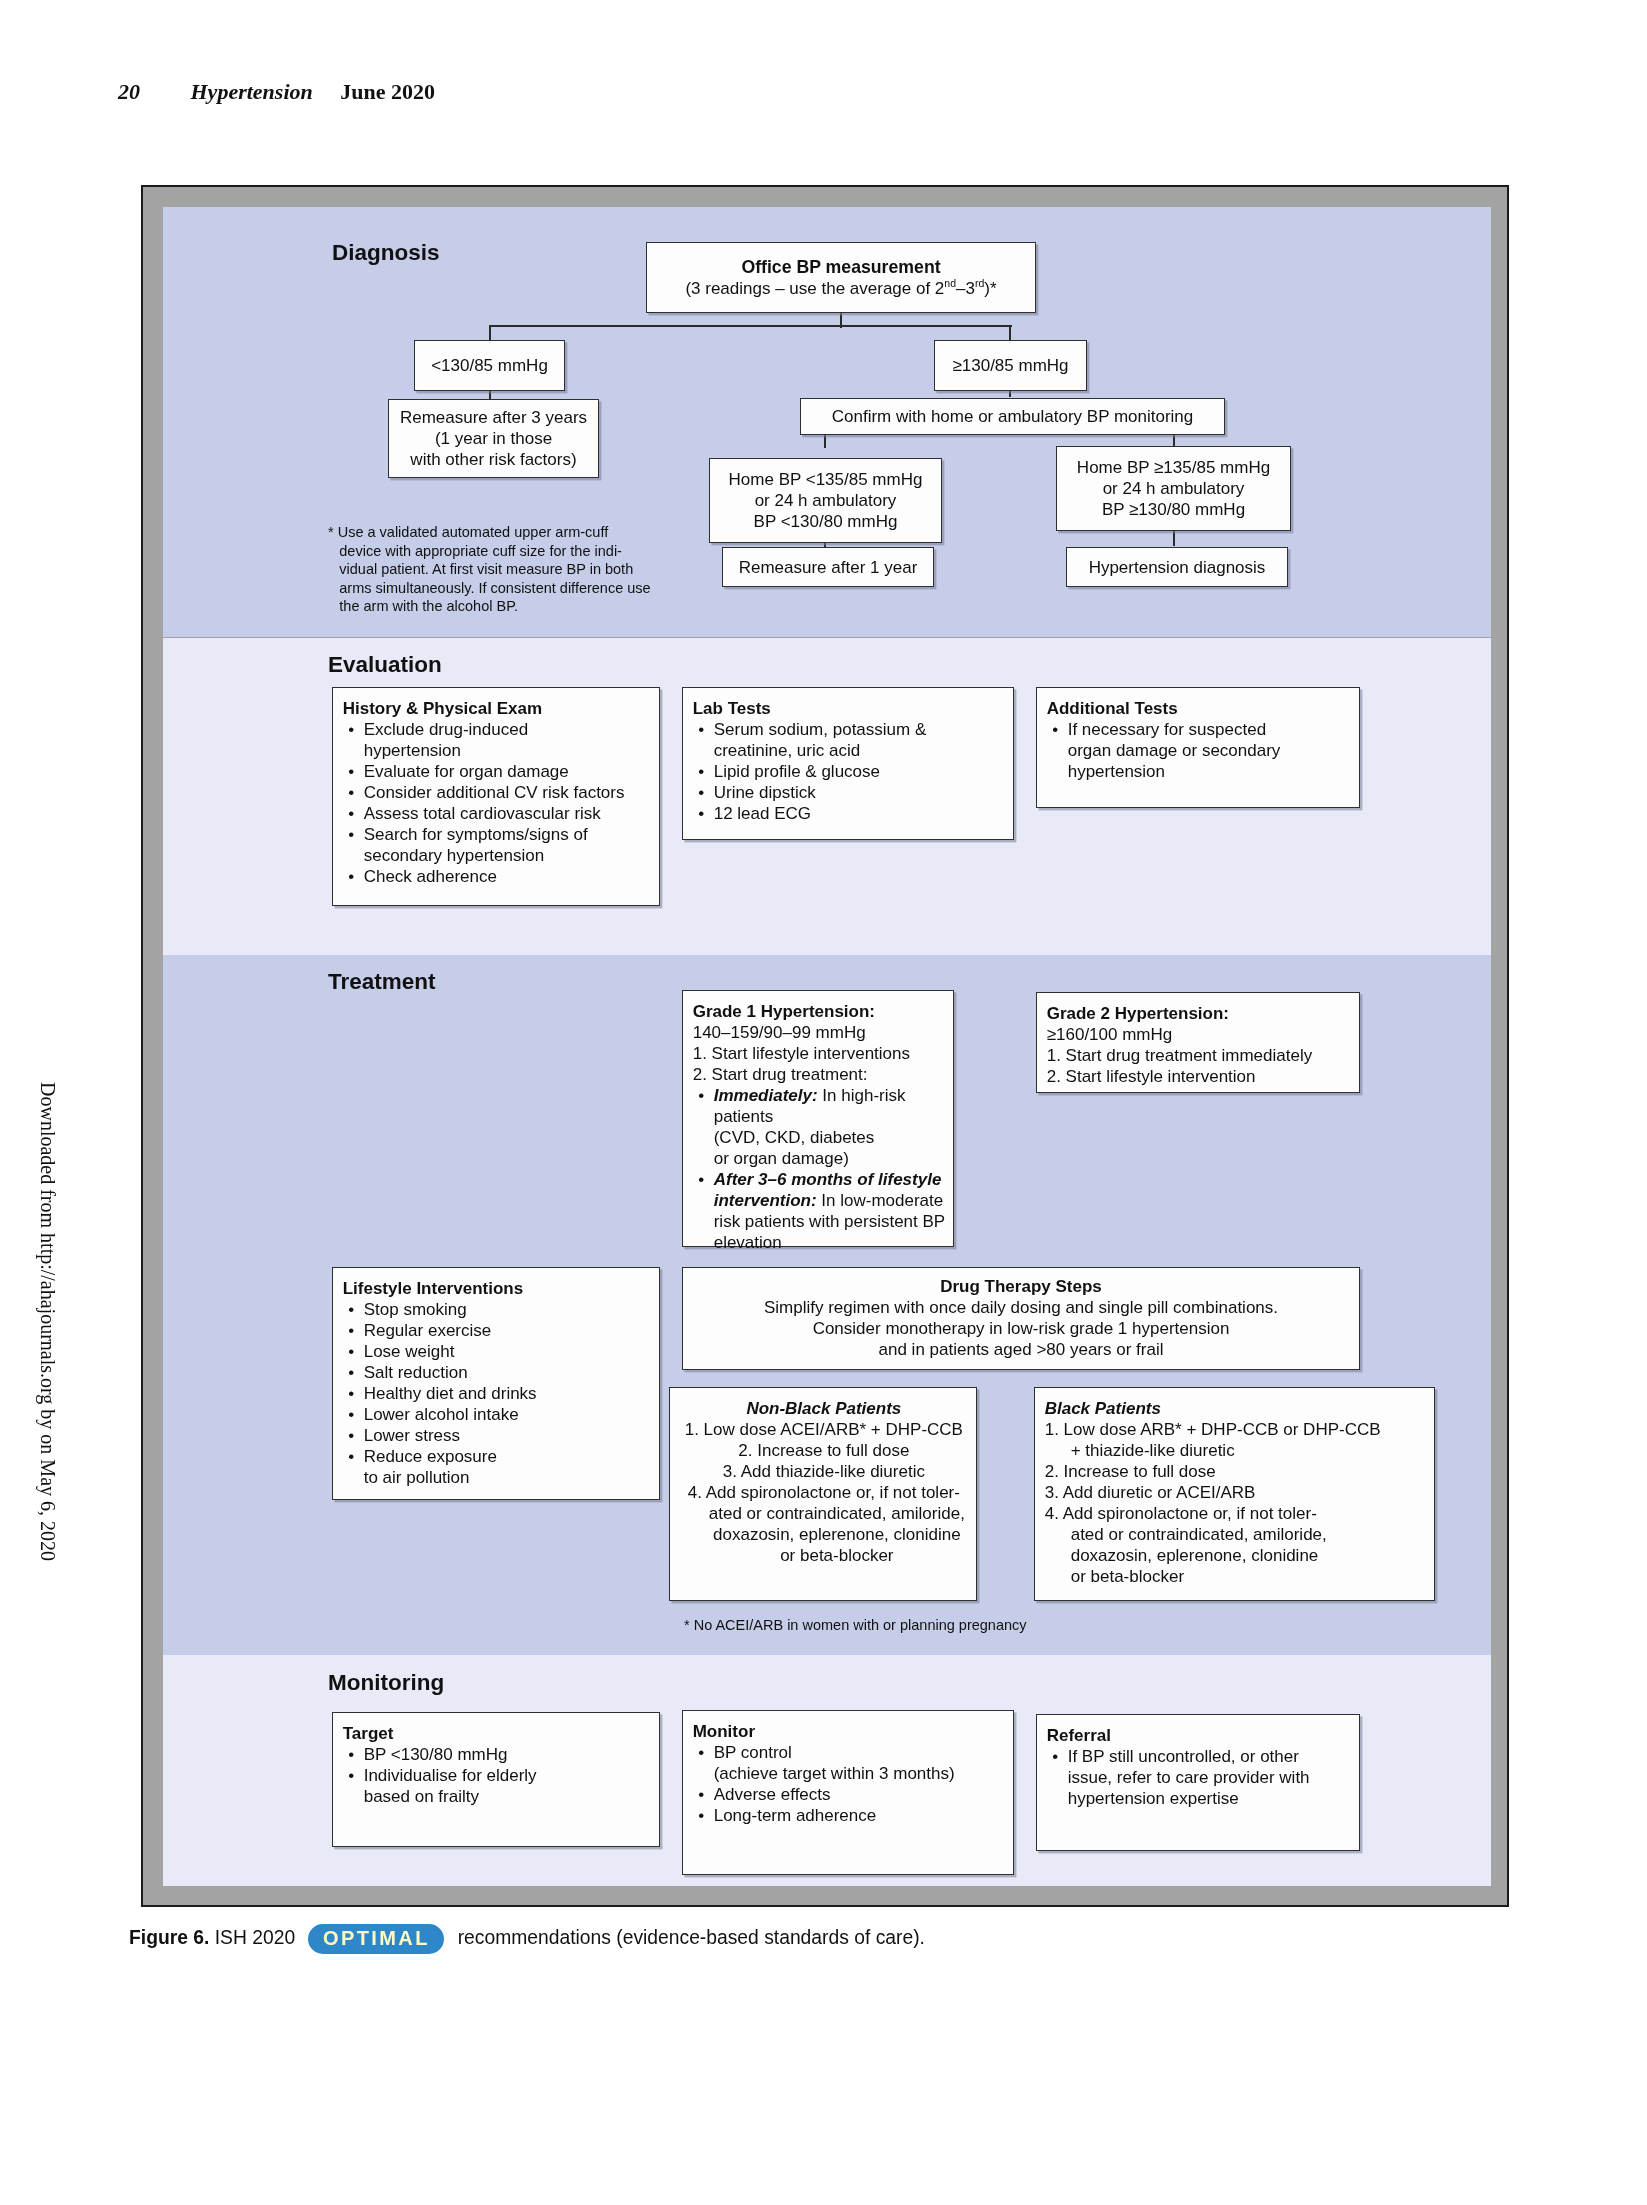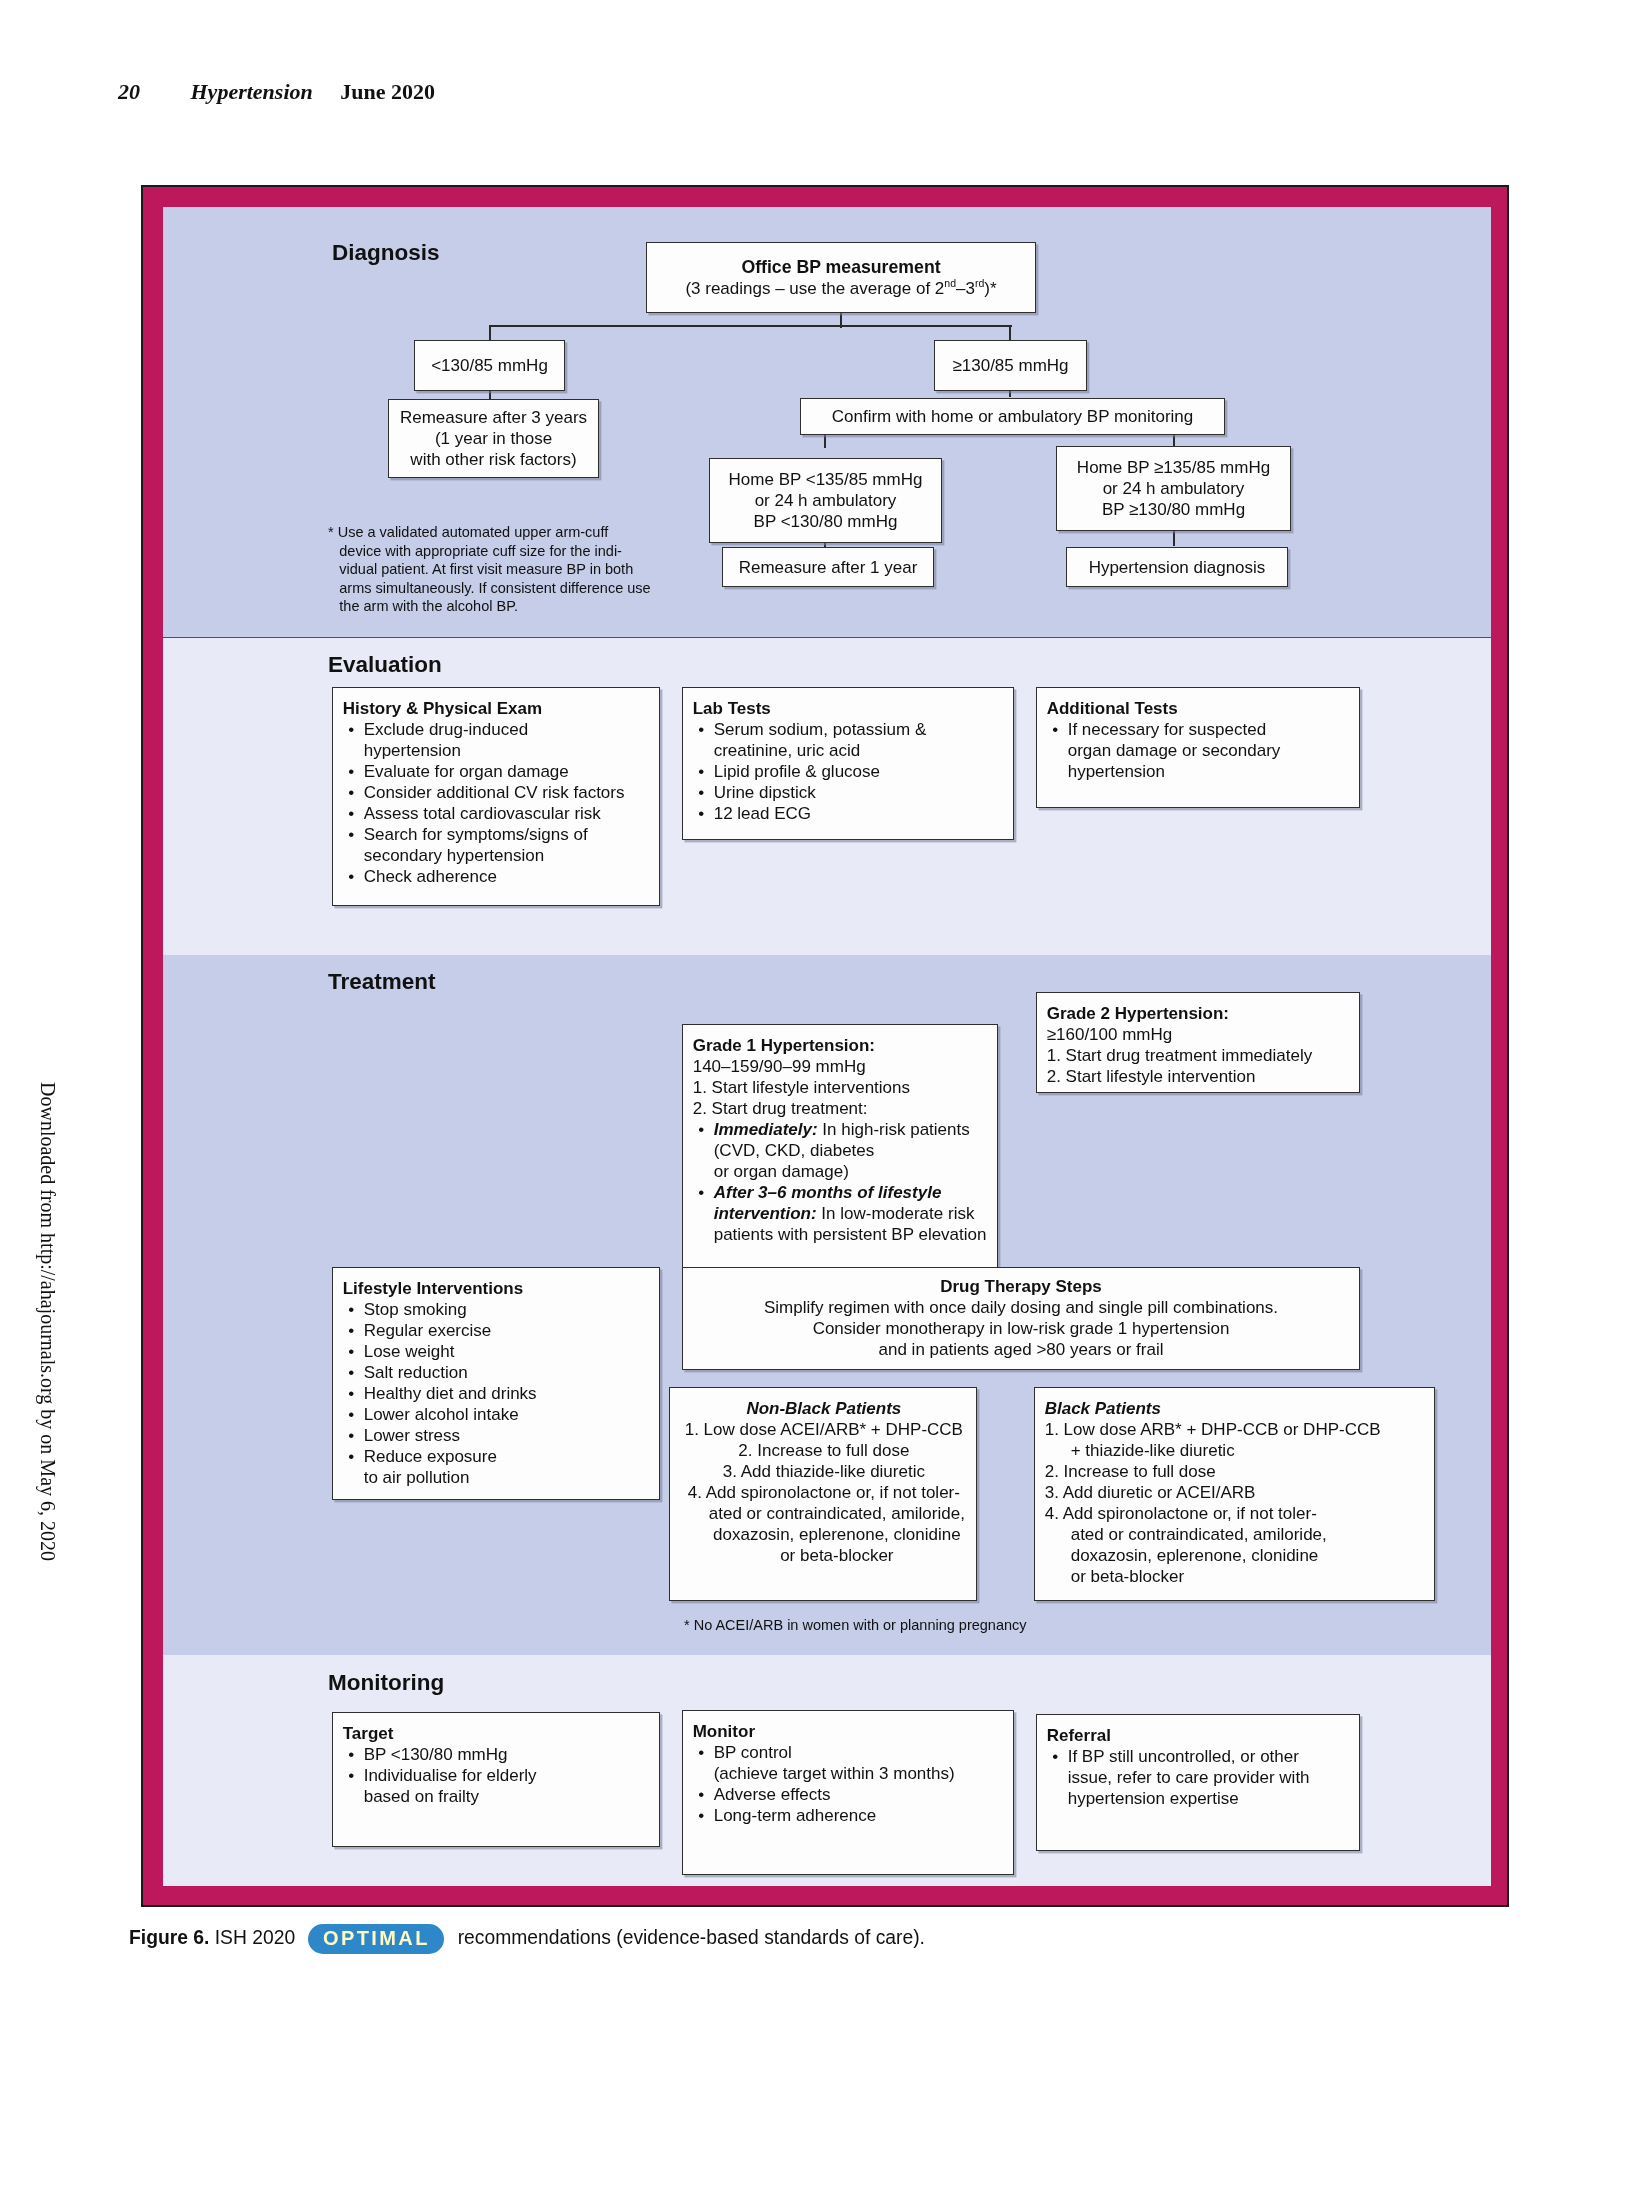--- a/index.html
+++ b/index.html
@@ -23,21 +23,21 @@
   .sidebar-rotated{position:absolute;left:24px;top:1082px;height:676px;width:35px;
     writing-mode:vertical-rl;font-family:"Liberation Serif",serif;font-size:20px;white-space:nowrap;}
 
   .caption{position:absolute;left:129px;top:1924px;font-size:19.3px;white-space:nowrap;}
   .caption .fig-label{font-weight:bold;}
   .caption .badge{display:inline-block;background:var(--badge);color:#fef9c3;font-weight:bold;
     font-size:20px;letter-spacing:2.4px;padding:3.2px 14.5px 4px 14.5px;border-radius:17.7px;margin:0 8px 0 8px;
     vertical-align:-1.6px;}
 
   
-  .figure{position:absolute;left:141px;top:185px;width:1368px;height:1722px;border:2.4px solid #1a1a1a;background:#be185d;box-sizing:border-box;}
+  .figure{position:absolute;left:141px;top:185px;width:1368px;height:1722px;border:2.4px solid #1a1a1a;background:#a3a3a3;box-sizing:border-box;}
   .band{position:absolute;left:20px;width:1328px;}
   .band.dark{background:var(--band-dark);}
   .band.light{background:var(--band-light);}
   .band-diagnosis{top:20px;height:430px;}
   .band-evaluation{top:451px;height:318px;}
   .band-treatment{top:768px;height:700px;}
   .band-monitoring{top:1468px;height:231px;}
 
   .section-heading{position:absolute;font-size:22.5px;font-weight:bold;}
 
@@ -169,21 +169,21 @@
       <span class="bt">Additional Tests</span>
       <ul class="blist">
         <li>If necessary for suspected
 organ damage or secondary
 hypertension</li>
       </ul>
     </div>
 
     <div class="section-heading" style="left:185px;top:782px;">Treatment</div>
 
-    <div class="wbox listbox" style="left:539px;top:837px;width:316px;height:257px;">
+    <div class="wbox listbox" style="left:539px;top:803px;width:272px;height:257px;">
       <span class="bt">Grade 1 Hypertension:</span>
       <div class="num">140–159/90–99 mmHg</div>
       <div class="num">1. Start lifestyle interventions</div>
       <div class="num">2. Start drug treatment:</div>
       <ul class="blist">
         <li><span class="lead-bi">Immediately:</span><span> In high-risk patients
 (CVD, CKD, diabetes
 or organ damage)</span></li>
         <li><span class="lead-bi">After 3–6 months of lifestyle intervention:</span><span> In low-moderate risk patients with persistent BP elevation</span></li>
       </ul>

